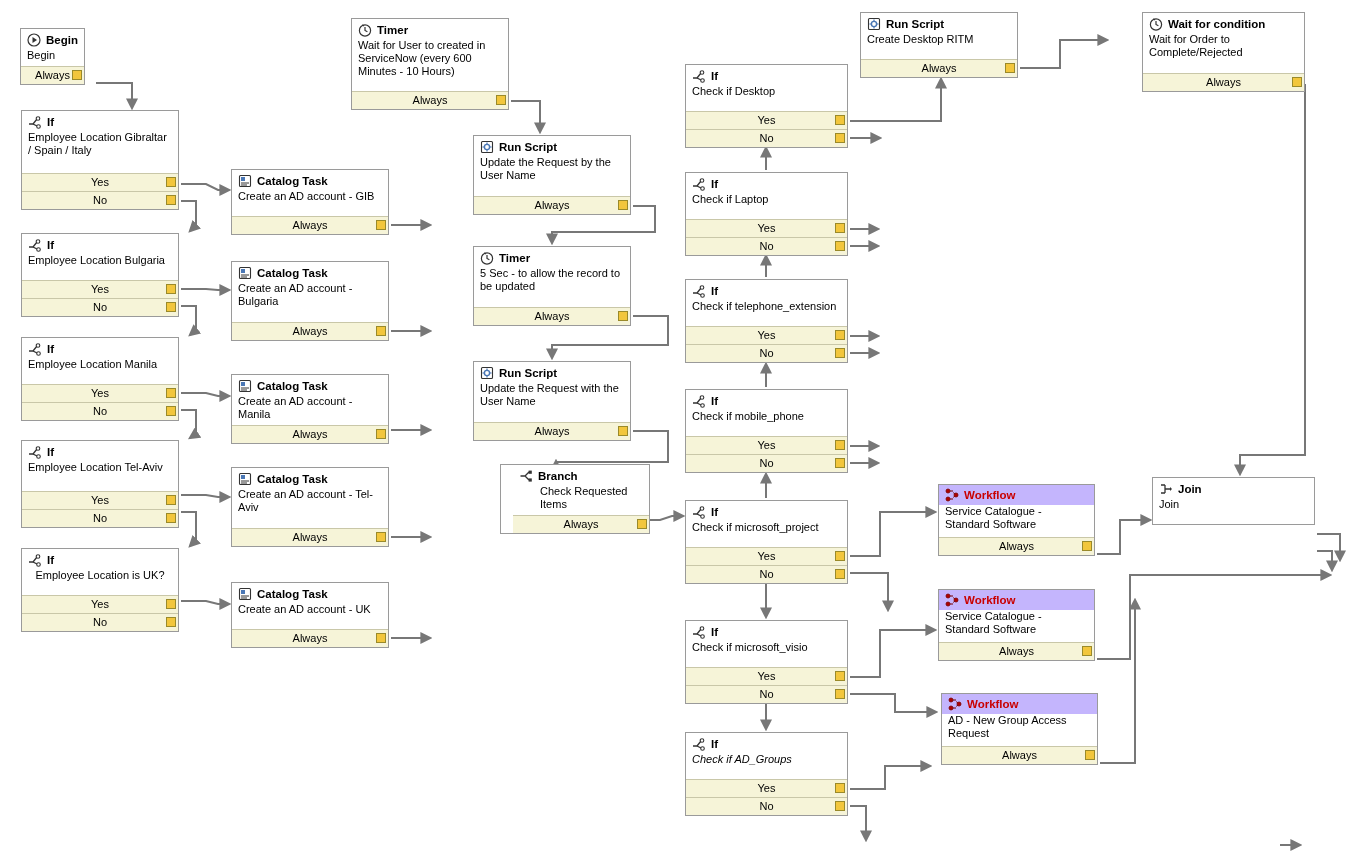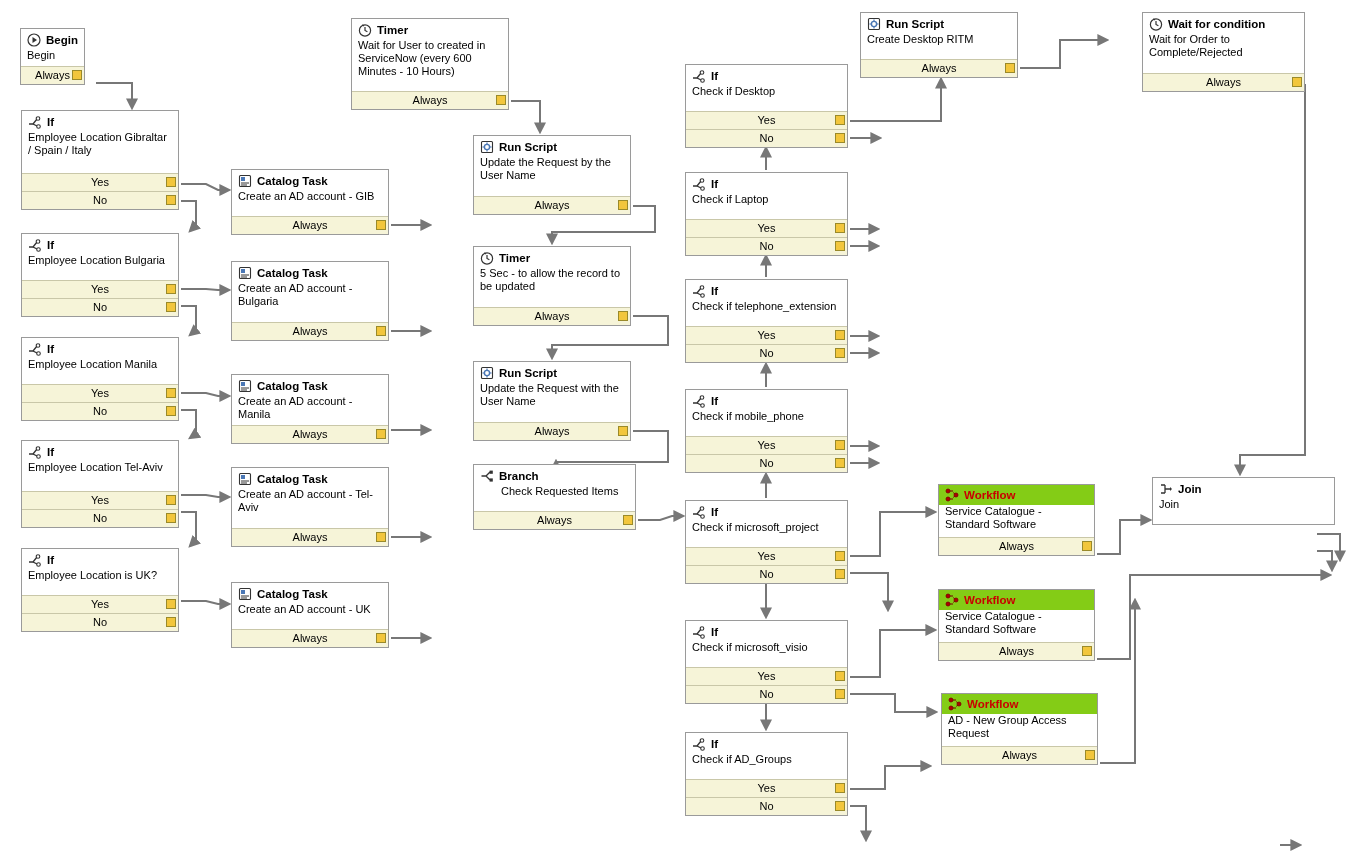--- a/index.html
+++ b/index.html
@@ -72,21 +72,21 @@
     width: 10px;
     height: 10px;
     background: #f2c63c;
     border: 1px solid #9a8a2a;
     box-sizing: border-box;
   }
   .node.wf {
     border: 1px solid #9a9a9a;
   }
   .node.wf .title-row {
-    background: #84cc16;
+    background: #c4b5fd;
     color: #d02020;
     padding: 3px 6px;
   }
   .node.wf .title-row .label {
     color: #c90000;
   }
   .icon {
     display: inline-block;
     width: 14px;
     height: 14px;
@@ -328,21 +328,21 @@
       <span class="icon icon-if">
         <svg width="14" height="14" viewBox="0 0 14 14">
             <path d="M1 9 H5 L9 4" stroke="#333" stroke-width="1.3" fill="none"></path>
             <path d="M5 9 L9 11" stroke="#333" stroke-width="1.3" fill="none"></path>
             <circle cx="10" cy="3.5" r="1.8" fill="#fff" stroke="#333" stroke-width="1.1"></circle>
             <circle cx="10.5" cy="11.5" r="1.8" fill="#fff" stroke="#333" stroke-width="1.1"></circle>
           </svg>
       </span>
       <span class="label">If</span>
     </div>
-    <div class="body" style="min-height:22px;">Employee Location is UK?</div>
+    <div class="body" style="min-height:22px;text-align:center;">Employee Location is UK?</div>
     <div class="ports">
       <div class="port">
         <span>Yes</span>
         <span class="dot"></span>
       </div>
       <div class="port">
         <span>No</span>
         <span class="dot"></span>
       </div>
     </div>
@@ -521,21 +521,21 @@
     </div>
     <div class="body" style="min-height:36px;">Update the Request with the User Name</div>
     <div class="ports">
       <div class="port">
         <span>Always</span>
         <span class="dot"></span>
       </div>
     </div>
   </div>
 
-  <div class="node" style="left:473px; top:464px; width:163px;">
+  <div class="node" style="left:500px; top:464px; width:150px;padding-left:12px;">
     <div class="title-row">
       <span class="icon icon-branch">
         <svg width="14" height="14" viewBox="0 0 14 14">
             <path d="M1.5 7 H6 M6 7 L10 3 M6 7 L10 11" stroke="#333" stroke-width="1.3" fill="none"></path>
             <rect x="9.6" y="1.6" width="3.2" height="3.2" fill="#333"></rect>
             <rect x="9.6" y="9.4" width="3.2" height="3.2" fill="#333"></rect>
           </svg>
       </span>
       <span class="label">Branch</span>
     </div>
@@ -703,21 +703,21 @@
       <span class="icon icon-if">
         <svg width="14" height="14" viewBox="0 0 14 14">
             <path d="M1 9 H5 L9 4" stroke="#333" stroke-width="1.3" fill="none"></path>
             <path d="M5 9 L9 11" stroke="#333" stroke-width="1.3" fill="none"></path>
             <circle cx="10" cy="3.5" r="1.8" fill="#fff" stroke="#333" stroke-width="1.1"></circle>
             <circle cx="10.5" cy="11.5" r="1.8" fill="#fff" stroke="#333" stroke-width="1.1"></circle>
           </svg>
       </span>
       <span class="label">If</span>
     </div>
-    <div class="body" style="min-height:22px;">Check if AD_Groups</div>
+    <div class="body" style="min-height:22px;font-style:italic;">Check if AD_Groups</div>
     <div class="ports">
       <div class="port">
         <span>Yes</span>
         <span class="dot"></span>
       </div>
       <div class="port">
         <span>No</span>
         <span class="dot"></span>
       </div>
     </div>
@@ -819,21 +819,21 @@
     </div>
     <div class="body" style="min-height:36px;">Wait for Order to Complete/Rejected</div>
     <div class="ports">
       <div class="port">
         <span>Always</span>
         <span class="dot"></span>
       </div>
     </div>
   </div>
 
-  <div class="node" style="left:1152px; top:477px; width:183px;">
+  <div class="node" style="left:1152px; top:477px; width:163px;">
     <div class="title-row">
       <span class="icon icon-join">
         <svg width="14" height="14" viewBox="0 0 14 14">
             <path d="M2 3 H6 M2 11 H6 M6 3 V11 M6 7 H12" stroke="#333" stroke-width="1.3" fill="none"></path>
             <path d="M11 5 L13 7 L11 9 Z" fill="#333"></path>
           </svg>
       </span>
       <span class="label">Join</span>
     </div>
     <div class="body" style="min-height:22px;">Join</div>

